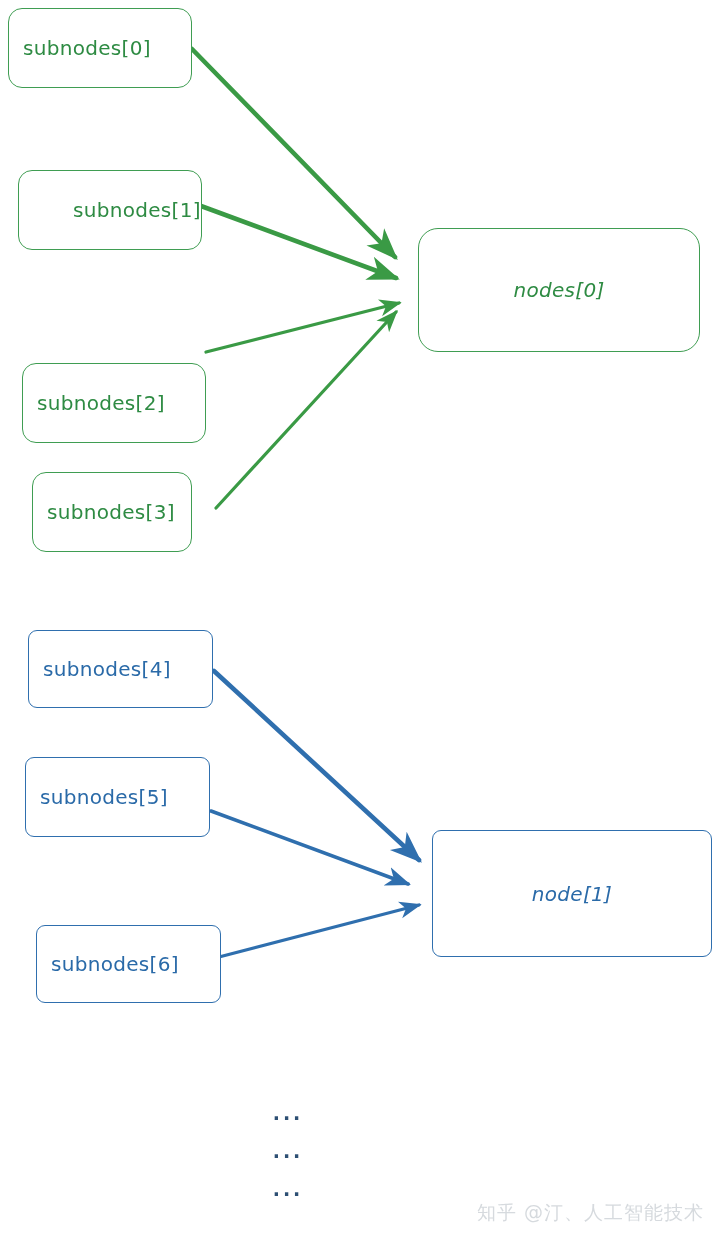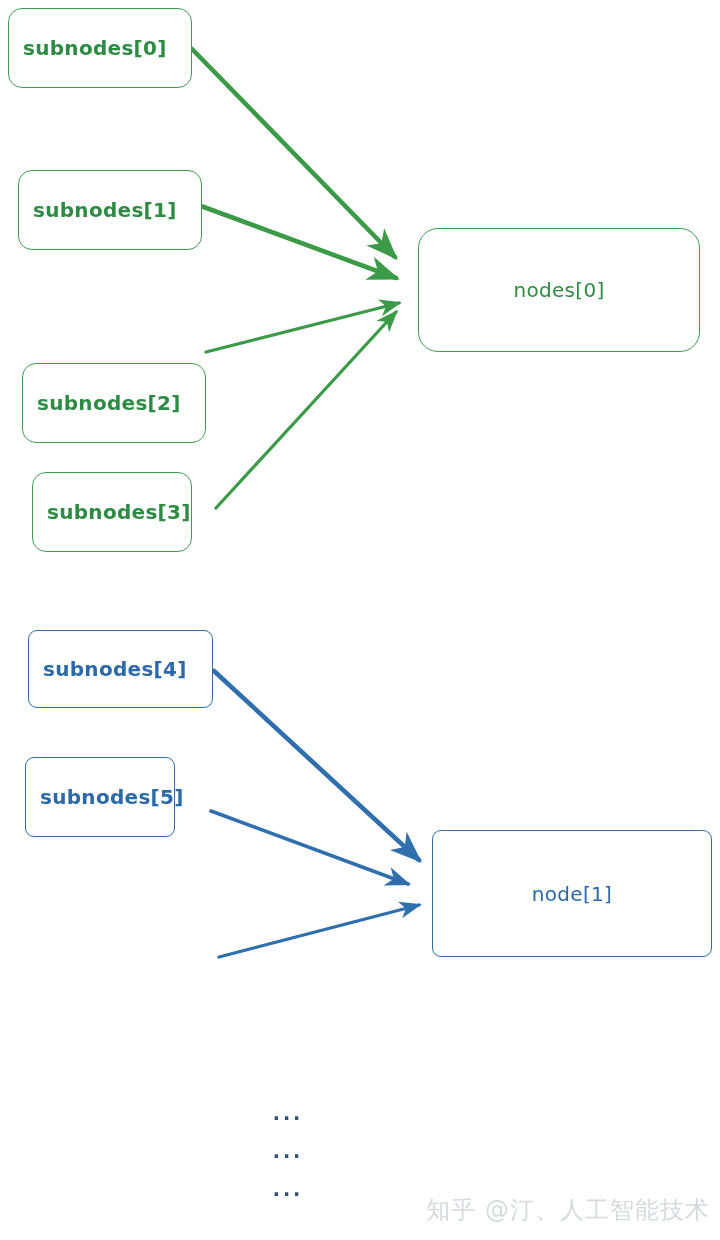--- a/index.html
+++ b/index.html
@@ -52,54 +52,54 @@
     font-weight: 400;
   }
   .node-label.green {
     color: #2e8b43;
   }
   .node-label.blue {
     color: #2a6aa8;
   }
   .sub-label {
     padding-left: 14px;
-    font-weight: bold;
   }
   .center-label {
     width: 100%;
     text-align: center;
     padding-left: 0;
   }
   .big-box {
     border-radius: 20px;
     border-width: 1.6px;
     justify-content: center;
+    font-style: italic;
   }
   .ellipsis-group {
     position: absolute;
     left: 258px;
     top: 1094px;
     width: 60px;
     z-index: 2;
   }
   .ellipsis-row {
     font-family: "DejaVu Sans", sans-serif;
     font-size: 19px;
     color: #2d4f73;
     letter-spacing: 3px;
     line-height: 38px;
     text-align: center;
     font-weight: 700;
   }
   .watermark {
     position: absolute;
-    right: 10px;
+    right: 16px;
     bottom: 14px;
     font-family: "DejaVu Sans", sans-serif;
-    font-size: 24px;
+    font-size: 19px;
     color: #d6dade;
     letter-spacing: 1px;
     white-space: nowrap;
     z-index: 3;
   }
 </style>
 </head>
 <body>
 
 <div id="canvas">
@@ -125,44 +125,47 @@
       <line x1="214" y1="671" x2="419" y2="860" stroke-width="4.6" marker-end="url(#arrow-blue)"></line>
       <line x1="211" y1="811" x2="408" y2="884" stroke-width="3.6" marker-end="url(#arrow-blue)"></line>
       <line x1="219" y1="957" x2="419" y2="905" stroke-width="3.2" marker-end="url(#arrow-blue)"></line>
     </g>
   </svg>
 
   <div class="node-box green" style="left:8px; top:8px; width:184px; height:80px;">
     <span class="node-label green sub-label">subnodes[0]</span>
   </div>
 
-  <div class="node-box green" style="left:18px; top:170px; width:184px; height:80px;">
+  <div class="node-box green" style="left:18px; top:170px; width:184px; height:80px;padding-left:40px;">
     <span class="node-label green sub-label">subnodes[1]</span>
   </div>
 
   <div class="node-box green" style="left:22px; top:315px; width:184px; height:80px;margin-top:48px;">
     <span class="node-label green sub-label">subnodes[2]</span>
   </div>
 
   <div class="node-box green" style="left:32px; top:472px; width:160px; height:80px;">
     <span class="node-label green sub-label">subnodes[3]</span>
   </div>
 
   <div class="node-box green big-box" style="left:418px; top:228px; width:282px; height:124px;">
     <span class="node-label green center-label">nodes[0]</span>
   </div>
 
   <div class="node-box blue" style="left:28px; top:630px; width:185px; height:78px;">
     <span class="node-label blue sub-label">subnodes[4]</span>
   </div>
 
-  <div class="node-box blue" style="left:25px; top:757px; width:150px; height:80px;">
+  <div class="node-box blue" style="left:25px; top:757px; width:185px; height:80px;">
     <span class="node-label blue sub-label">subnodes[5]</span>
   </div>
 
+  <div class="node-box blue" style="left:36px; top:925px; width:185px; height:78px;">
+    <span class="node-label blue sub-label">subnodes[6]</span>
+  </div>
 
   <div class="node-box blue big-box" style="left:432px; top:830px; width:280px; height:127px;">
     <span class="node-label blue center-label">node[1]</span>
   </div>
 
   <div class="ellipsis-group">
     <div class="ellipsis-row">...</div>
     <div class="ellipsis-row">...</div>
     <div class="ellipsis-row">...</div>
   </div>

